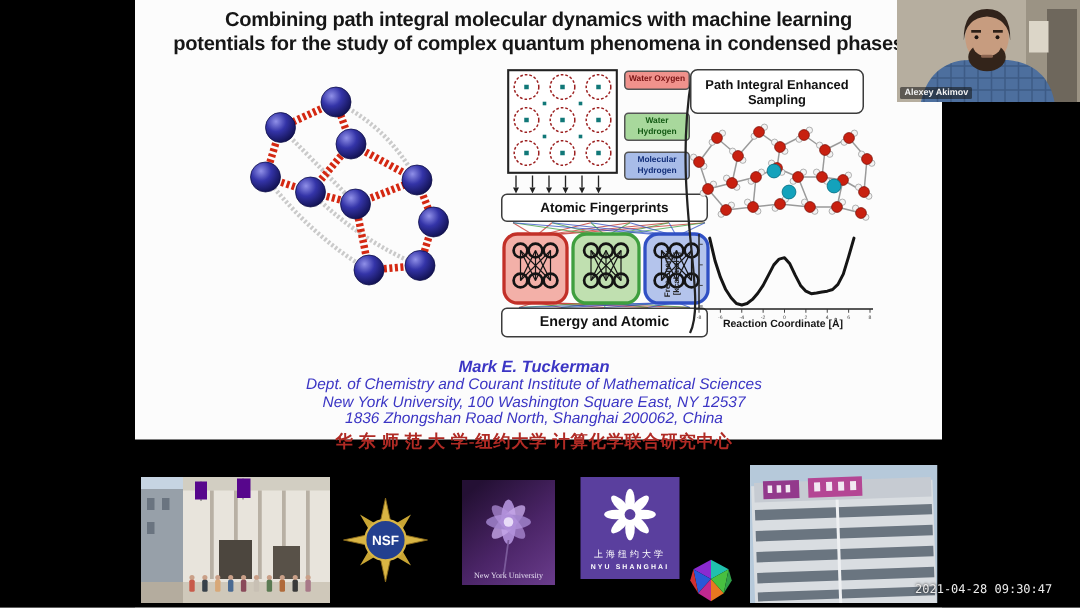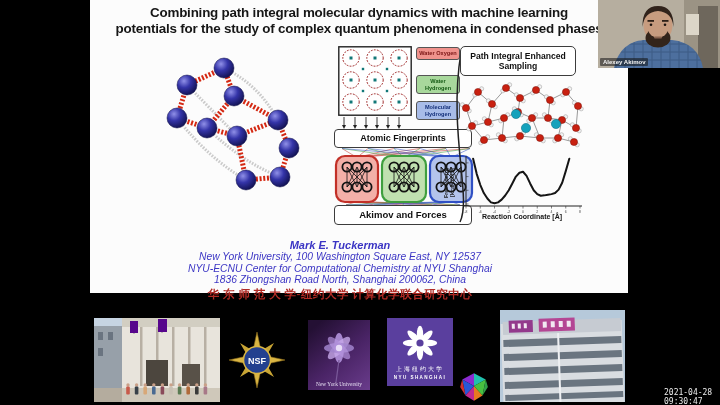--- a/index.html
+++ b/index.html
@@ -37,21 +37,21 @@
           text-align:center;color:#111;padding:1px 4px;box-sizing:border-box}
   #water-svg{position:absolute;left:366px;top:78px;width:134px;height:72px}
 
   #plot{position:absolute;left:352px;top:150px;width:150px;height:78px}
   .ylab{position:absolute;left:-23px;top:26px;width:60px;height:13px;transform:rotate(-90deg);
         text-align:center;font-size:5.4px;font-weight:bold;line-height:1.15;color:#222}
   #fe-svg{position:absolute;left:16px;top:0;width:128px;height:66px}
   .xlab{position:absolute;left:16px;top:63px;width:128px;text-align:center;font-size:7px;
         font-weight:bold;color:#151515}
 
-  #authors{position:absolute;left:0;top:239px;width:500px;text-align:center;color:#3b35c4;
+  #authors{position:absolute;left:16px;top:239px;width:500px;text-align:center;color:#3b35c4;
            font-style:italic}
   #authors .nm{font-size:11px;font-weight:bold}
   #authors .af{font-size:10.3px;line-height:1.12}
   #authors .cn{font-style:normal;font-weight:bold;font-size:11.5px;color:#b02a24;margin-top:1px;
                letter-spacing:.5px;font-family:Liberation Serif, serif}
 
   #street-svg{position:absolute;left:4px;top:318px;width:126px;height:84px}
   #nsf-svg{position:absolute;left:138px;top:324px;width:58px;height:72px}
   #flower{position:absolute;left:218px;top:320px;width:62px;height:70px;overflow:hidden;
           background:linear-gradient(140deg,#241034 10%,#4a2466 55%,#6a3c8c)}
@@ -61,21 +61,21 @@
   #nyush{position:absolute;left:297px;top:318px;width:66px;height:68px;background:#5a3f9e}
   #mrsec{position:absolute;left:212px;top:386px;width:160px;text-align:center;font-size:9.5px;
          font-weight:bold;color:#e8218a;font-family:"Liberation Serif",serif;letter-spacing:.2px}
   #poly-svg{position:absolute;left:368px;top:372px;width:32px;height:30px}
   #bldg-svg{position:absolute;left:410px;top:310px;width:125px;height:92px}
 
   #webcam{position:absolute;left:598px;top:0;width:122px;height:68px;background:#b2aa9c;
           overflow:hidden}
   .nametag{position:absolute;left:2px;bottom:2px;background:rgba(20,20,20,.55);color:#f2f2f2;
            font-size:6px;padding:1px 3px;border-radius:1px;font-weight:bold}
-  #tstamp{position:absolute;left:664px;top:388px;color:#ececec;font-size:8px;
+  #tstamp{position:absolute;left:610px;top:388px;color:#ececec;font-size:8px;
           font-family:"DejaVu Sans Mono",monospace;text-shadow:0 0 2px #000}
 </style>
 </head>
 <body>
 
 <div id="stage">
 
   <div id="slide">
     <div class="title">
       <div>Combining path integral molecular dynamics with machine learning</div>
@@ -238,21 +238,21 @@
           <line x1="127" y1="13" x2="107" y2="33" stroke="#141414" stroke-width="0.8"></line>
           <line x1="127" y1="13" x2="117" y2="33" stroke="#141414" stroke-width="0.8"></line>
           <line x1="127" y1="13" x2="127" y2="33" stroke="#141414" stroke-width="0.8"></line>
           <circle cx="107" cy="13" r="4.6" fill="none" stroke="#141414" stroke-width="1.8"></circle>
           <circle cx="117" cy="13" r="4.6" fill="none" stroke="#141414" stroke-width="1.8"></circle>
           <circle cx="127" cy="13" r="4.6" fill="none" stroke="#141414" stroke-width="1.8"></circle>
           <circle cx="107" cy="33" r="4.6" fill="none" stroke="#141414" stroke-width="1.8"></circle>
           <circle cx="117" cy="33" r="4.6" fill="none" stroke="#141414" stroke-width="1.8"></circle>
           <circle cx="127" cy="33" r="4.6" fill="none" stroke="#141414" stroke-width="1.8"></circle>
         </svg>
-      <div class="fbox" id="ef-box">Akimov and Forces</div>
+      <div class="fbox" id="ef-box">Energy and Atomic</div>
     </div>
 
     <svg id="bracket-svg" viewBox="0 0 26 176">
       <path d="M 12,174 C 24,150 0,84 13,4" fill="none" stroke="#222" stroke-width="1.5"></path>
     </svg>
 
     <div id="pi-box">Path Integral Enhanced Sampling</div>
     <svg id="water-svg" viewBox="0 0 134 72">
         <line x1="10" y1="30" x2="22" y2="14" stroke="#9a9a9a" stroke-width="1"></line>
         <line x1="22" y1="14" x2="36" y2="26" stroke="#9a9a9a" stroke-width="1"></line>
@@ -387,22 +387,22 @@
           <text x="107.75" y="62.5" text-anchor="middle" font-size="3.4" fill="#444">6</text>
           <line x1="122" y1="56" x2="122" y2="58.5" stroke="#333" stroke-width="0.6"></line>
           <text x="122" y="62.5" text-anchor="middle" font-size="3.4" fill="#444">8</text>
           <polyline points="15.125,8.742857142857147 18.6875,23.828571428571422 22.25,34.8 25.8125,43.028571428571425 29.375,48.51428571428571 32.9375,52.354285714285716 36.5,53.31428571428572 40.0625,52.354285714285716 43.625,49.61142857142857 47.1875,45.49714285714286 50.75,40.285714285714285 54.3125,33.42857142857143 57.875,26.571428571428573 61.4375,22.731428571428573 65,21.771428571428572 68.5625,25.88571428571429 72.125,33.42857142857143 75.6875,40.285714285714285 79.25,44.12571428571429 82.8125,45.77142857142857 86.375,45.36 89.9375,44.674285714285716 93.5,44.12571428571429 97.0625,43.028571428571425 100.625,39.6 104.1875,32.74285714285714 107.75,21.08571428571429 111.3125,8.742857142857147" fill="none" stroke="#151515" stroke-width="2" stroke-linejoin="round" stroke-linecap="round"></polyline>
         </svg>
       <div class="xlab">Reaction Coordinate [Å]</div>
     </div>
 
     <div id="authors">
       <div class="nm">Mark E. Tuckerman</div>
+      <div class="af">Dept. of Chemistry and Courant Institute of Mathematical Sciences</div>
       <div class="af">New York University, 100 Washington Square East, NY 12537</div>
-      <div class="af">NYU-ECNU Center for Computational Chemistry at NYU Shanghai</div>
       <div class="af">1836 Zhongshan Road North, Shanghai 200062, China</div>
       <div class="cn">华 东 师 范 大 学-纽约大学 计算化学联合研究中心</div>
     </div>
 
     <svg id="street-svg" viewBox="0 0 126 84">
       <rect width="126" height="84" fill="#c6d4e2"></rect>
       <rect x="0" y="8" width="32" height="62" fill="#97a0a9"></rect>
       <rect x="4" y="14" width="5" height="8" fill="#6a7480"></rect>
       <rect x="14" y="14" width="5" height="8" fill="#6a7480"></rect>
       <rect x="4" y="30" width="5" height="8" fill="#6a7480"></rect>

